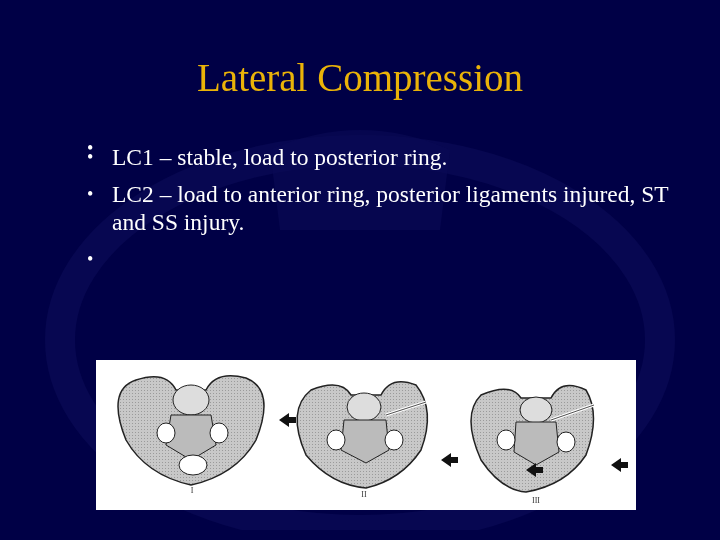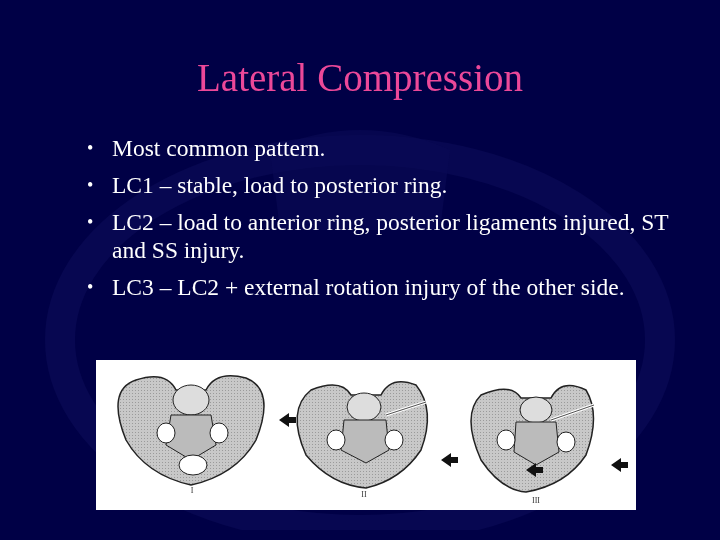--- a/index.html
+++ b/index.html
@@ -1,39 +1,39 @@
 <!DOCTYPE html>
 <html><head>
 <meta charset="utf-8">
 <style>
   html, body { margin:0; padding:0; }
   body { width:720px; height:540px; background:#000046; overflow:hidden; position:relative; font-family:"Liberation Serif", serif; }
   .watermark { position:absolute; left:40px; top:110px; width:640px; height:420px; pointer-events:none; }
-  .title { position:absolute; left:0; top:54px; width:720px; text-align:center; color:#ec4899; font-size:39px; line-height:48px; }
+  .title { position:absolute; left:0; top:54px; width:720px; text-align:center; color:#eab308; font-size:39px; line-height:48px; }
   .bullets { position:absolute; left:84px; top:134px; width:590px; margin:0; padding:0; list-style:none; }
   .bullets li { position:relative; padding-left:28px; color:#ffffff; font-size:23.5px; line-height:28px; margin-bottom:9px; }
   .bullets li .dot { position:absolute; left:3px; top:0; font-size:18px; }
   .figure { position:absolute; left:96px; top:360px; width:540px; height:150px; background:#fff; }
   .figure svg { display:block; }
 </style>
 </head>
 <body>
 
 <svg class="watermark" viewBox="0 0 640 420">
   <ellipse cx="320" cy="230" rx="300" ry="190" fill="none" stroke="#0a0a55" stroke-width="30" opacity="0.7"></ellipse>
   <path d="M230 40 Q320 0 410 40 L400 120 L240 120 Z" fill="#0a0a55" opacity="0.6"></path>
 </svg>
 
 <div class="title">Lateral Compression</div>
 
 <ul class="bullets">
-  <li><span class="dot">•</span><span>Most common pattern.</span></li>
+  <li><span class="dot">•</span></li>
   <li><span class="dot">•</span><span>LC1 – stable, load to posterior ring.</span></li>
   <li><span class="dot">•</span><span>LC2 – load to anterior ring, posterior ligaments injured, ST and SS injury.</span></li>
-  <li><span class="dot">•</span><span>LC3 – LC2 + external rotation injury of the other side.</span></li>
+  <li><span class="dot">•</span></li>
 </ul>
 
 <div class="figure">
   <svg width="540" height="150" viewBox="0 0 540 150">
     <defs>
       <pattern id="stip" width="3" height="3" patternUnits="userSpaceOnUse">
         <rect width="3" height="3" fill="#c8c8c8"></rect>
         <rect width="1" height="1" fill="#9a9a9a"></rect>
       </pattern>
     </defs>

